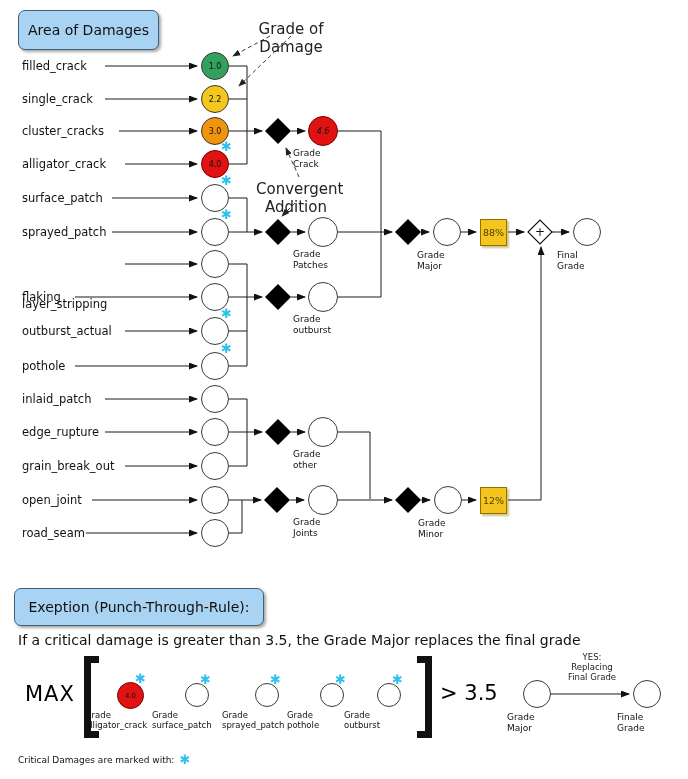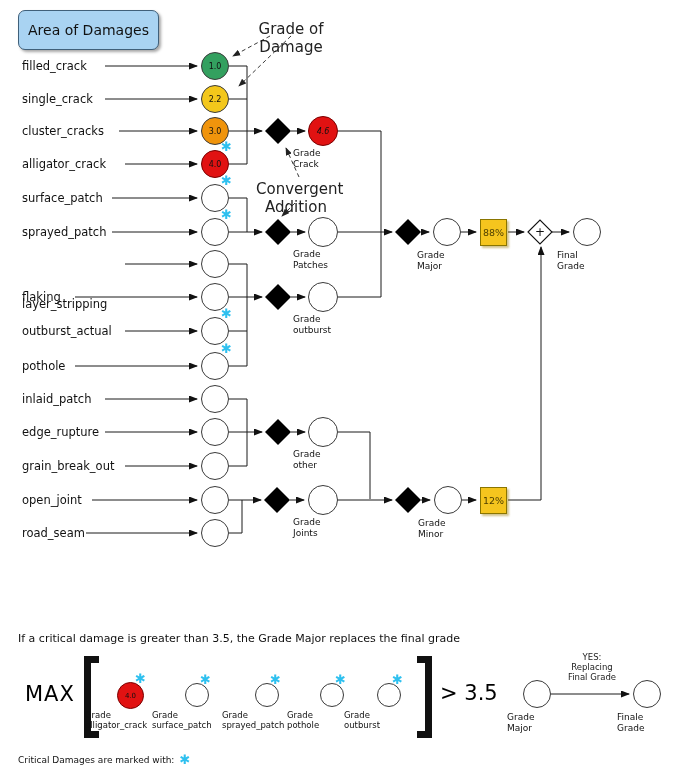--- a/index.html
+++ b/index.html
@@ -26,21 +26,21 @@
   .weight{position:absolute;width:27px;height:27px;background:#f5c51e;border:1.2px solid #8a7500;
           box-sizing:border-box;display:flex;align-items:center;justify-content:center;
           font-size:9.5px;color:#4d3f00;box-shadow:2px 2px 2px rgba(150,120,0,.45);}
   .plus{position:absolute;width:24px;height:24px;display:flex;align-items:center;justify-content:center;
         font-size:12px;color:#111;}
   .star{position:absolute;color:#2ec0ef;font-size:13px;line-height:1;}
   .big{position:absolute;font-size:21px;color:#000;}
   .bracket{position:absolute;width:15px;height:82px;box-sizing:border-box;}
   .bracket.l{border-left:7px solid #111;border-top:7px solid #111;border-bottom:7px solid #111;}
   .bracket.r{border-right:7px solid #111;border-top:7px solid #111;border-bottom:7px solid #111;}
-  .small{position:absolute;font-size:11px;}
+  .small{position:absolute;font-size:14px;}
   .note{position:absolute;font-size:9px;display:flex;align-items:center;gap:5px;}
   .note .star{position:static;}
 </style>
 </head>
 <body>
 
 <div id="canvas">
 
   <svg id="wires" viewBox="0 0 688 779" xmlns="http://www.w3.org/2000/svg">
     <defs>
@@ -209,20 +209,23 @@
   <div class="plus" style="left:528px;top:220px;">+</div>
   <div class="circle md" style="left:573px;top:218px;"></div>
   <div class="nlabel" style="left:557px;top:250px;width:60px;">Final
 Grade</div>
 
   <div class="circle md" style="left:434px;top:486px;"></div>
   <div class="nlabel" style="left:418px;top:518px;width:60px;">Grade
 Minor</div>
   <div class="weight" style="left:480px;top:487px;">12%</div>
 
+  <div class="titlebox" style="left:14px;top:588px;width:248px;height:36px;">
+    <span>Exeption (Punch-Through-Rule):</span>
+  </div>
   <div class="small" style="left:18px;top:632px;">If a critical damage is greater than 3.5, the Grade Major replaces the final grade</div>
 
   <div class="big" style="left:25px;top:682px;letter-spacing:1px;">MAX</div>
   <div class="bracket l" style="left:84px;top:656px;"></div>
   <div class="bracket r" style="left:417px;top:656px;"></div>
 
   <div class="circle ex-big c-red" style="left:117px;top:682px;">
       <span>4.0</span>
     </div>
   <div class="circle ex" style="left:185px;top:683px;"></div>

